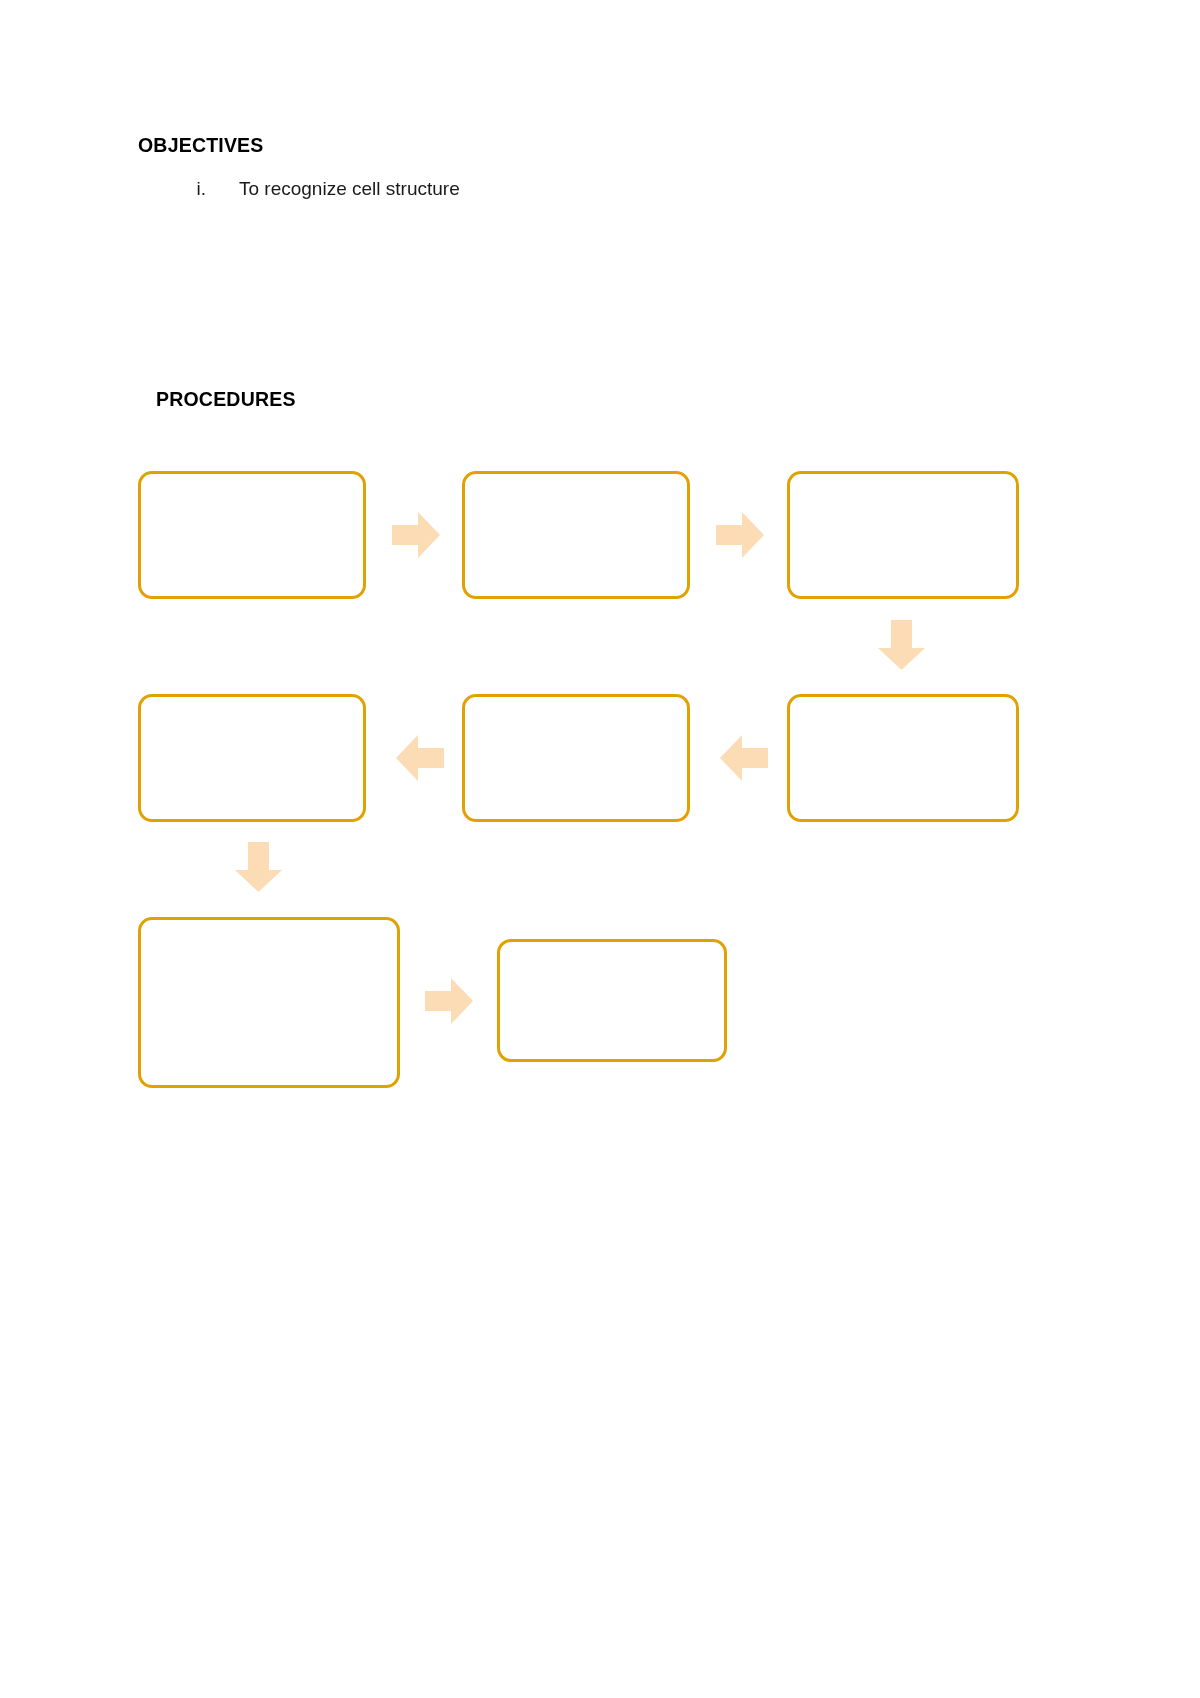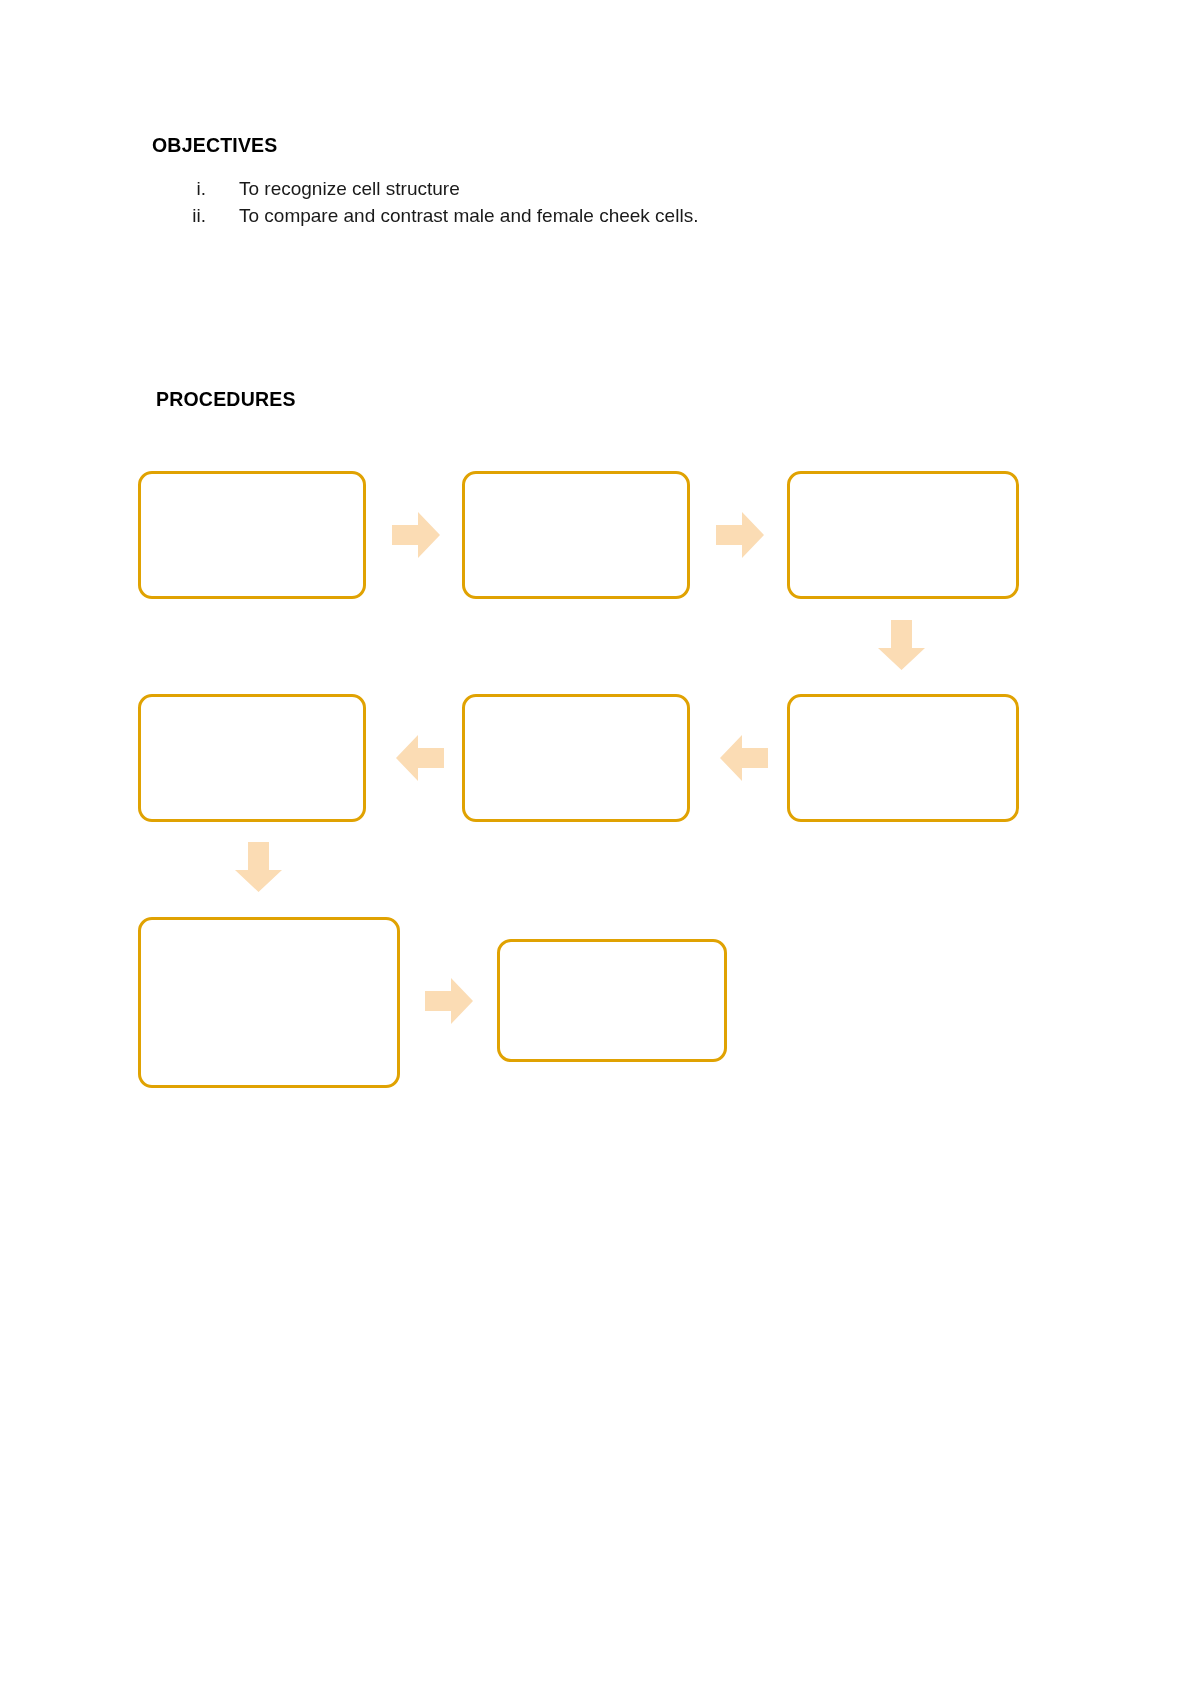--- a/index.html
+++ b/index.html
@@ -24,21 +24,21 @@
   
   .section-heading {
     position: absolute;
     font-size: 19.5px;
     font-weight: bold;
     letter-spacing: 0.2px;
     line-height: 1.2;
     white-space: nowrap;
   }
 
-  #objectives-heading { left: 152px; top: 134px; }
+  #objectives-heading { left: 138px; top: 134px; }
   #procedures-heading { left: 156px; top: 388px; }
 
   .objectives-list {
     position: absolute;
     left: 138px;
     top: 175px;
     margin: 0;
     padding: 0;
     list-style: none;
     width: 900px;
@@ -103,24 +103,20 @@
 
 <div class="page">
 
   <div class="section-heading" id="objectives-heading">OBJECTIVES</div>
 
   <ul class="objectives-list">
     <li class="objective-item">
       <span class="objective-marker">i.</span>
       <span class="objective-text" style="margin-left:33px;">To recognize cell structure</span>
     </li>
-    <li class="objective-item">
-      <span class="objective-marker">ii.</span>
-      <span class="objective-text" style="margin-left:33px;">To compare and contrast male and female cheek cells.</span>
-    </li>
   </ul>
 
   <div class="section-heading" id="procedures-heading">PROCEDURES</div>
 
   <div class="flowchart">
 
     <div class="flow-box" style="left:138px; top:471px; width:228px; height:128px;"></div>
 
     <div class="flow-arrow" style="left:392px; top:512px; width:48px; height:46px;">
       <svg viewBox="0 0 48 46" preserveAspectRatio="none" aria-hidden="true">

